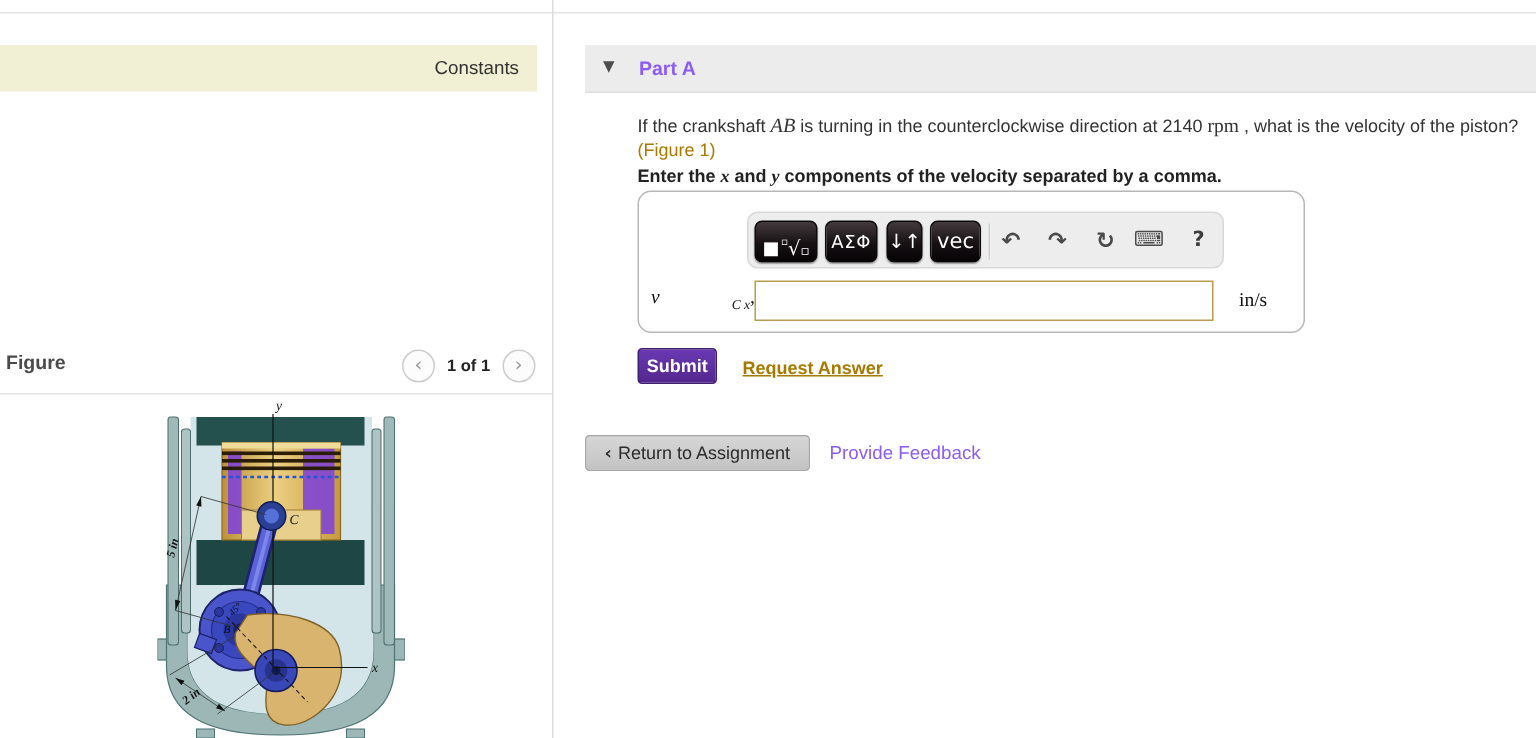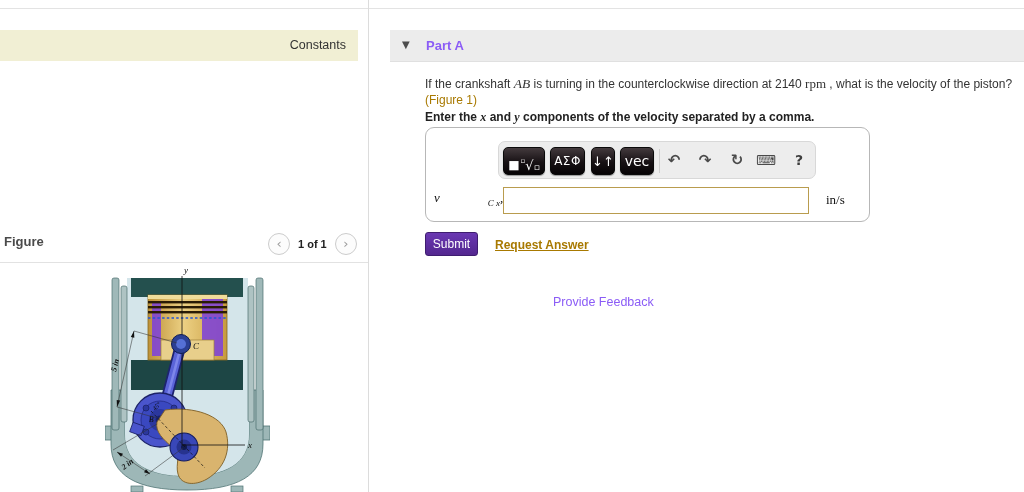--- a/index.html
+++ b/index.html
@@ -55,21 +55,21 @@
   .tb-icon.kbd  { left:254px; font-size:14px; }
   .tb-icon.help { left:287px; font-size:14px; color:#3d3d3d; }
 
   .answer-row-label { position:absolute; left:8px; top:62px; font-family:"Liberation Serif",serif; font-style:italic; font-size:13px; color:#111; }
   .answer-row-label sub { font-size:9px;padding-left:48px; }
   .answer-row-label .eq { font-style:normal; font-family:"Liberation Sans",sans-serif; font-size:12px; }
   .answer-input { position:absolute; left:77px; top:59px; width:306px; height:27px; border:1px solid #b99c4e; background:#fff; font-size:13px; padding:0 6px; outline:none; }
   .answer-unit { position:absolute; left:400px; top:64px; font-family:"Liberation Serif",serif; font-size:13px; color:#111; }
 
   .submit-btn { position:absolute; left:425px; top:232px; width:53px; height:24px; background:linear-gradient(#6a38b2,#53278f);
-                border:1px solid #3f1d70; border-radius:3px; color:#fff; font-size:12px; font-weight:400; cursor:pointer; }
+                border:1px solid #3f1d70; border-radius:3px; color:#fff; font-size:12px; font-weight:700; cursor:pointer; }
   .request-link { position:absolute; left:495px; top:238px; font-size:12px; font-weight:bold; color:#a87900; text-decoration:underline; cursor:pointer; }
 
   .return-btn { position:absolute; left:390px; top:290px; height:24px; padding:0 12px; background:linear-gradient(#d6d6d6,#c3c3c3);
                 border:1px solid #a7a7a7; border-radius:3px; font-size:12px; color:#2b2b2b; cursor:pointer; }
   .return-btn .chev { font-weight:bold; margin-right:4px; font-family:"DejaVu Sans",sans-serif; }
   .feedback-link { position:absolute; left:553px; top:295px; font-size:12.5px; color:#8b5cf6; text-decoration:none; cursor:pointer;text-align:right; }
 </style>
 </head>
 <body>
 
@@ -220,15 +220,16 @@
     </div>
 
     <div class="answer-row-label"><span>v</span><sub>C x</sub><span>, </span><span>v</span><sub>C y</sub><span class="eq"> =</span></div>
     <input class="answer-input" type="text" value="" style="">
     <span class="answer-unit">in/s</span>
   </div>
 
   <button class="submit-btn">Submit</button>
   <a class="request-link">Request Answer</a>
 
+  <button class="return-btn"><span class="chev">‹</span><span>Return to Assignment</span></button>
   <a class="feedback-link">Provide Feedback</a>
 
 </div>
 
 </body></html>

